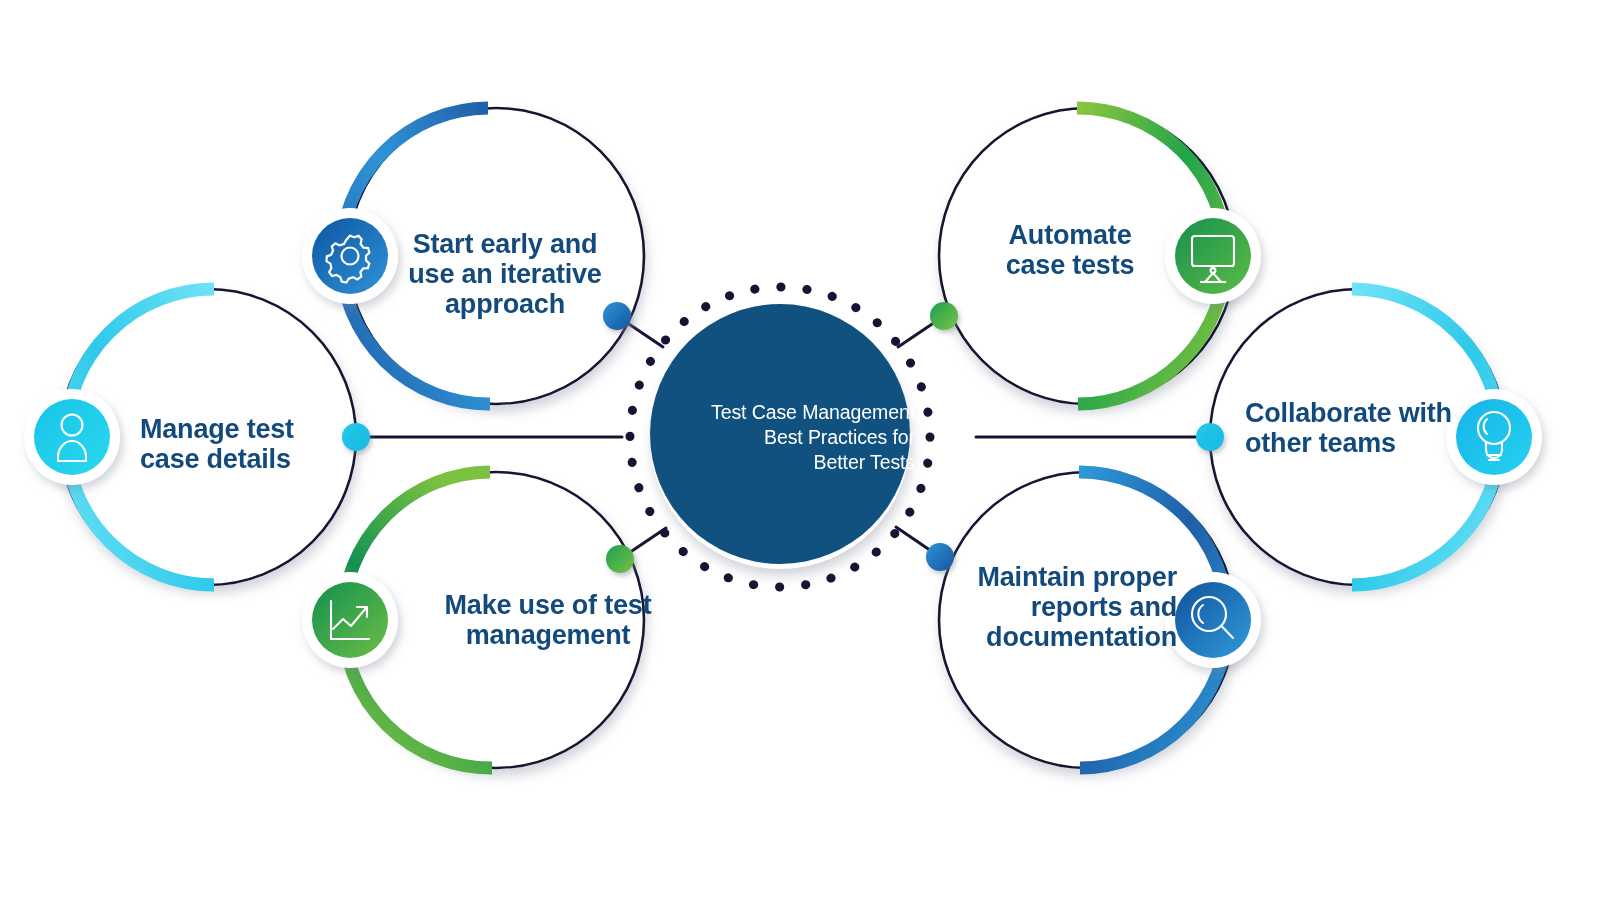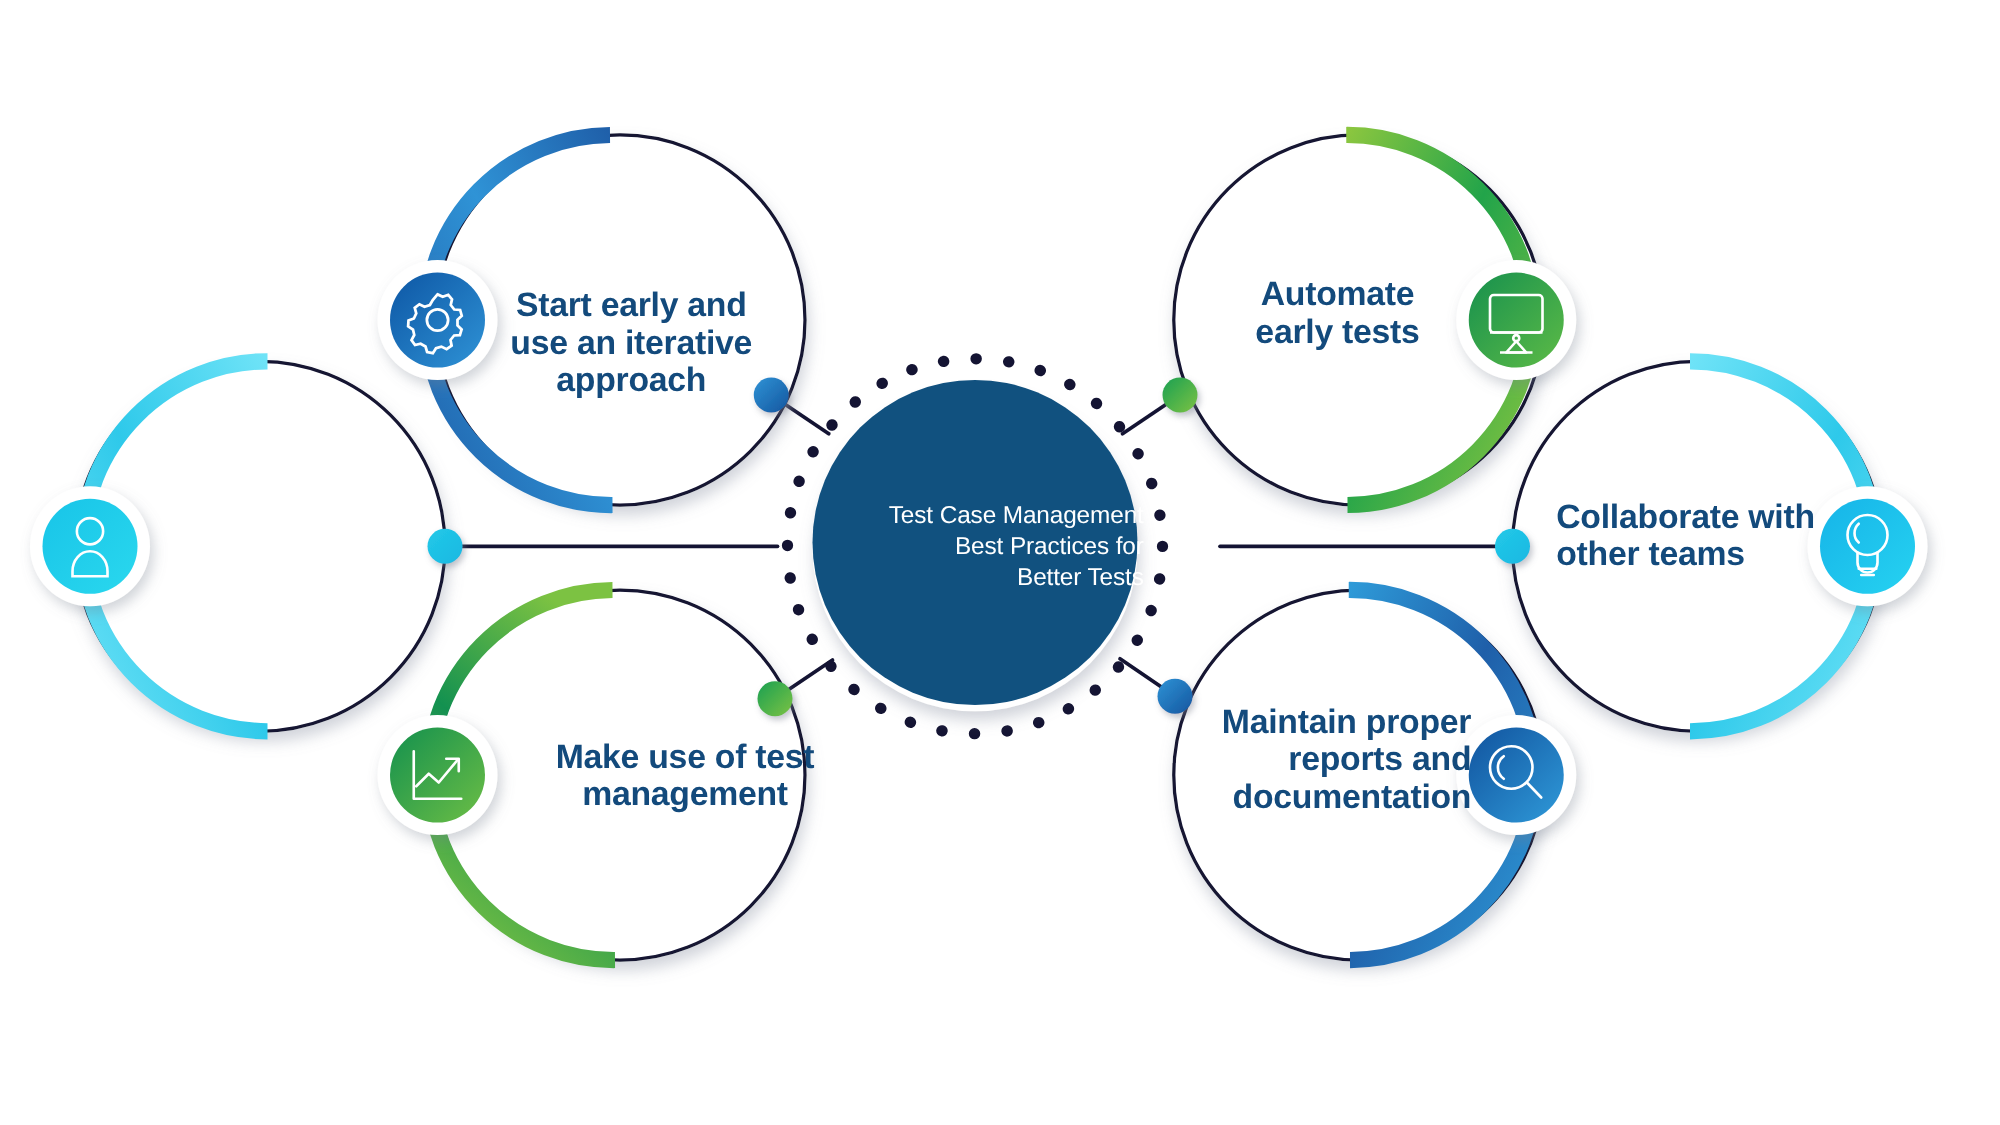--- a/index.html
+++ b/index.html
@@ -248,30 +248,32 @@
       <circle cx="1210" cy="437" r="14" fill="url(#g-dot-cyan)" filter="url(#dot-shadow)"></circle>
     </g>
 
     <g>
       <circle cx="780" cy="437" r="150" fill="none" stroke="#141433" stroke-width="9" stroke-linecap="round" stroke-dasharray="0.2 26"></circle>
       <circle cx="780" cy="439" r="130" fill="#ffffff" filter="url(#ring-shadow)"></circle>
       <circle cx="780" cy="434" r="130" fill="#11517f"></circle>
     </g>
   </svg>
 
+  <div class="node-label" id="label-manage">Manage test
+case details</div>
 
   <div class="node-label" id="label-start">Start early and
 use an iterative
 approach</div>
 
   <div class="node-label" id="label-make">Make use of test
 management</div>
 
   <div class="node-label" id="label-automate">Automate
-early tests</div>
+case tests</div>
 
   <div class="node-label" id="label-maintain">Maintain proper
 reports and
 documentation</div>
 
   <div class="node-label" id="label-collaborate">Collaborate with
 other teams</div>
 
   <div class="center-title">Test Case Management
 Best Practices for

